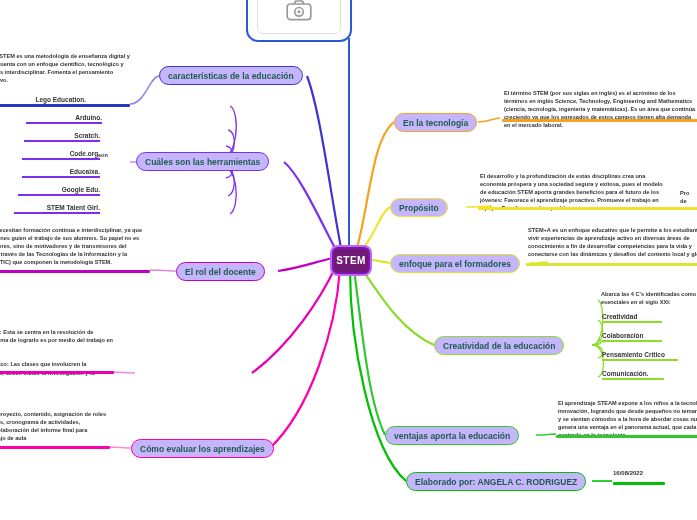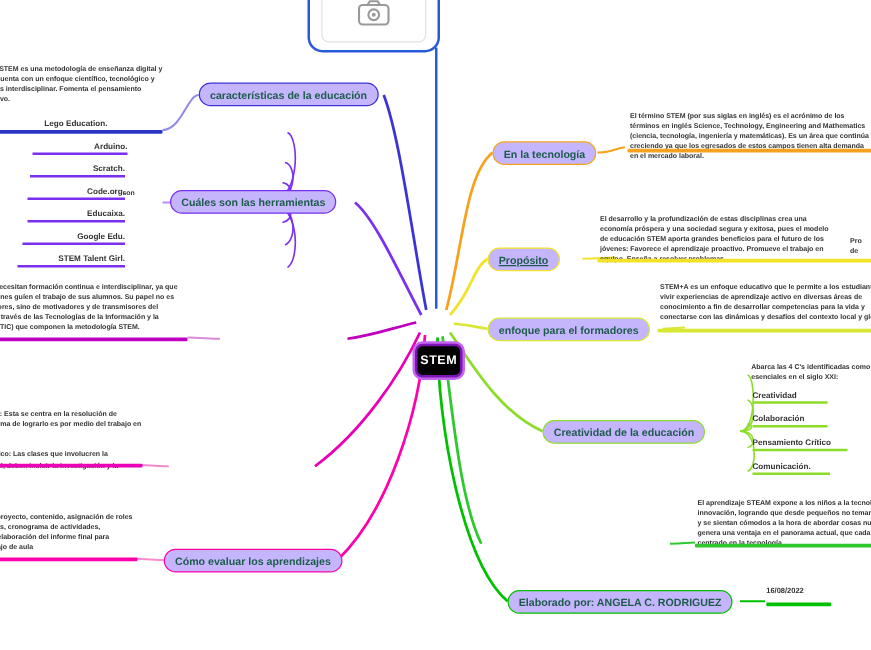--- a/index.html
+++ b/index.html
@@ -7,42 +7,41 @@
     width:697px;height:520px;position:relative;overflow:hidden;
     background:#ffffff;
     font-family:"Liberation Sans","DejaVu Sans",sans-serif;
   }
   #canvas{position:absolute;inset:0;width:697px;height:520px;}
   svg.links{position:absolute;left:0;top:0;width:697px;height:520px;pointer-events:none;}
 
   
   .central{
     position:absolute;left:332px;top:247px;width:34px;height:23px;
-    background:#000000;border:2px solid #7b16b5;border-radius:6px;
+    background:#701a75;border:2px solid #7b16b5;border-radius:6px;
     display:flex;align-items:center;justify-content:center;
     color:#ffffff;font-size:10px;font-weight:bold;letter-spacing:.4px;
     box-shadow:0 0 0 2px #c466f0;
-    margin-top:28px;
   }
 
   
   .pill{
     position:absolute;box-sizing:border-box;
     background:#c4b5fd;border:1.6px solid #888;border-radius:14px;
     display:flex;align-items:center;justify-content:center;
     color:#1d5b4a;font-size:8.5px;font-weight:bold;white-space:nowrap;
     padding:0 8px;height:19px;
   }
   .pill.blue{border-color:#3b33d6;}
   .pill.violet{border-color:#7b2ff0;}
   .pill.purple{border-color:#c000c0;}
   .pill.magenta{border-color:#ea00b4;}
   .pill.pinkm{border-color:#ff00aa;}
   .pill.orange{border-color:#f6a21e;}
-  .pill.yellow{border-color:#f2e229;text-decoration:underline;}
+  .pill.yellow{border-color:#f2e229;}
   .pill.ygreen{border-color:#d8e832;}
   .pill.lgreen{border-color:#8ddc2a;}
   .pill.green{border-color:#2fc82f;}
   .pill.green3{border-color:#00c000;}
 
   
   .leaf{
     position:absolute;font-size:6.5px;color:#333;font-weight:bold;
     white-space:nowrap;padding-bottom:2px;text-align:right;
   }
@@ -135,26 +134,28 @@
         <circle cx="13" cy="12.8" r="4.3" fill="none" stroke="#9a9a9a" stroke-width="1.7"></circle>
         <circle cx="13" cy="12.8" r="1.6" fill="#9a9a9a"></circle>
       </svg>
     </div>
   </div>
 
   <div class="central">STEM</div>
 
   <div class="pill blue" style="left:159px;top:66px;">características de la educación</div>
   <div class="pill violet" style="left:136px;top:152px;">Cuáles son las herramientas</div>
+  <div class="pill purple" style="left:176px;top:262px;">El rol del docente</div>
   <div class="pill pinkm" style="left:131px;top:439px;">Cómo evaluar los aprendizajes</div>
 
   <div class="pill orange" style="left:394px;top:113px;">En la tecnología</div>
   <div class="pill yellow" style="left:390px;top:198px;">Propósito</div>
   <div class="pill ygreen" style="left:390px;top:254px;">enfoque para el formadores</div>
   <div class="pill lgreen" style="left:434px;top:336px;">Creatividad de la educación</div>
+  <div class="pill green" style="left:385px;top:426px;">ventajas aporta la educación</div>
   <div class="pill green3" style="left:406px;top:472px;">Elaborado por: ANGELA C. RODRIGUEZ</div>
 
   <div class="note" style="left:613px;top:470px;">16/08/2022</div>
   <div class="tbar" style="left:613px;top:482px;width:52px;background:#00c000;"></div>
 
   <div class="leaf" style="left:10px;top:96px;width:76px;">
     <span>Lego Education.</span>
     <span class="uline" style="background:#7b2ff0;"></span>
   </div>
   <div class="leaf" style="left:26px;top:114px;width:76px;">

